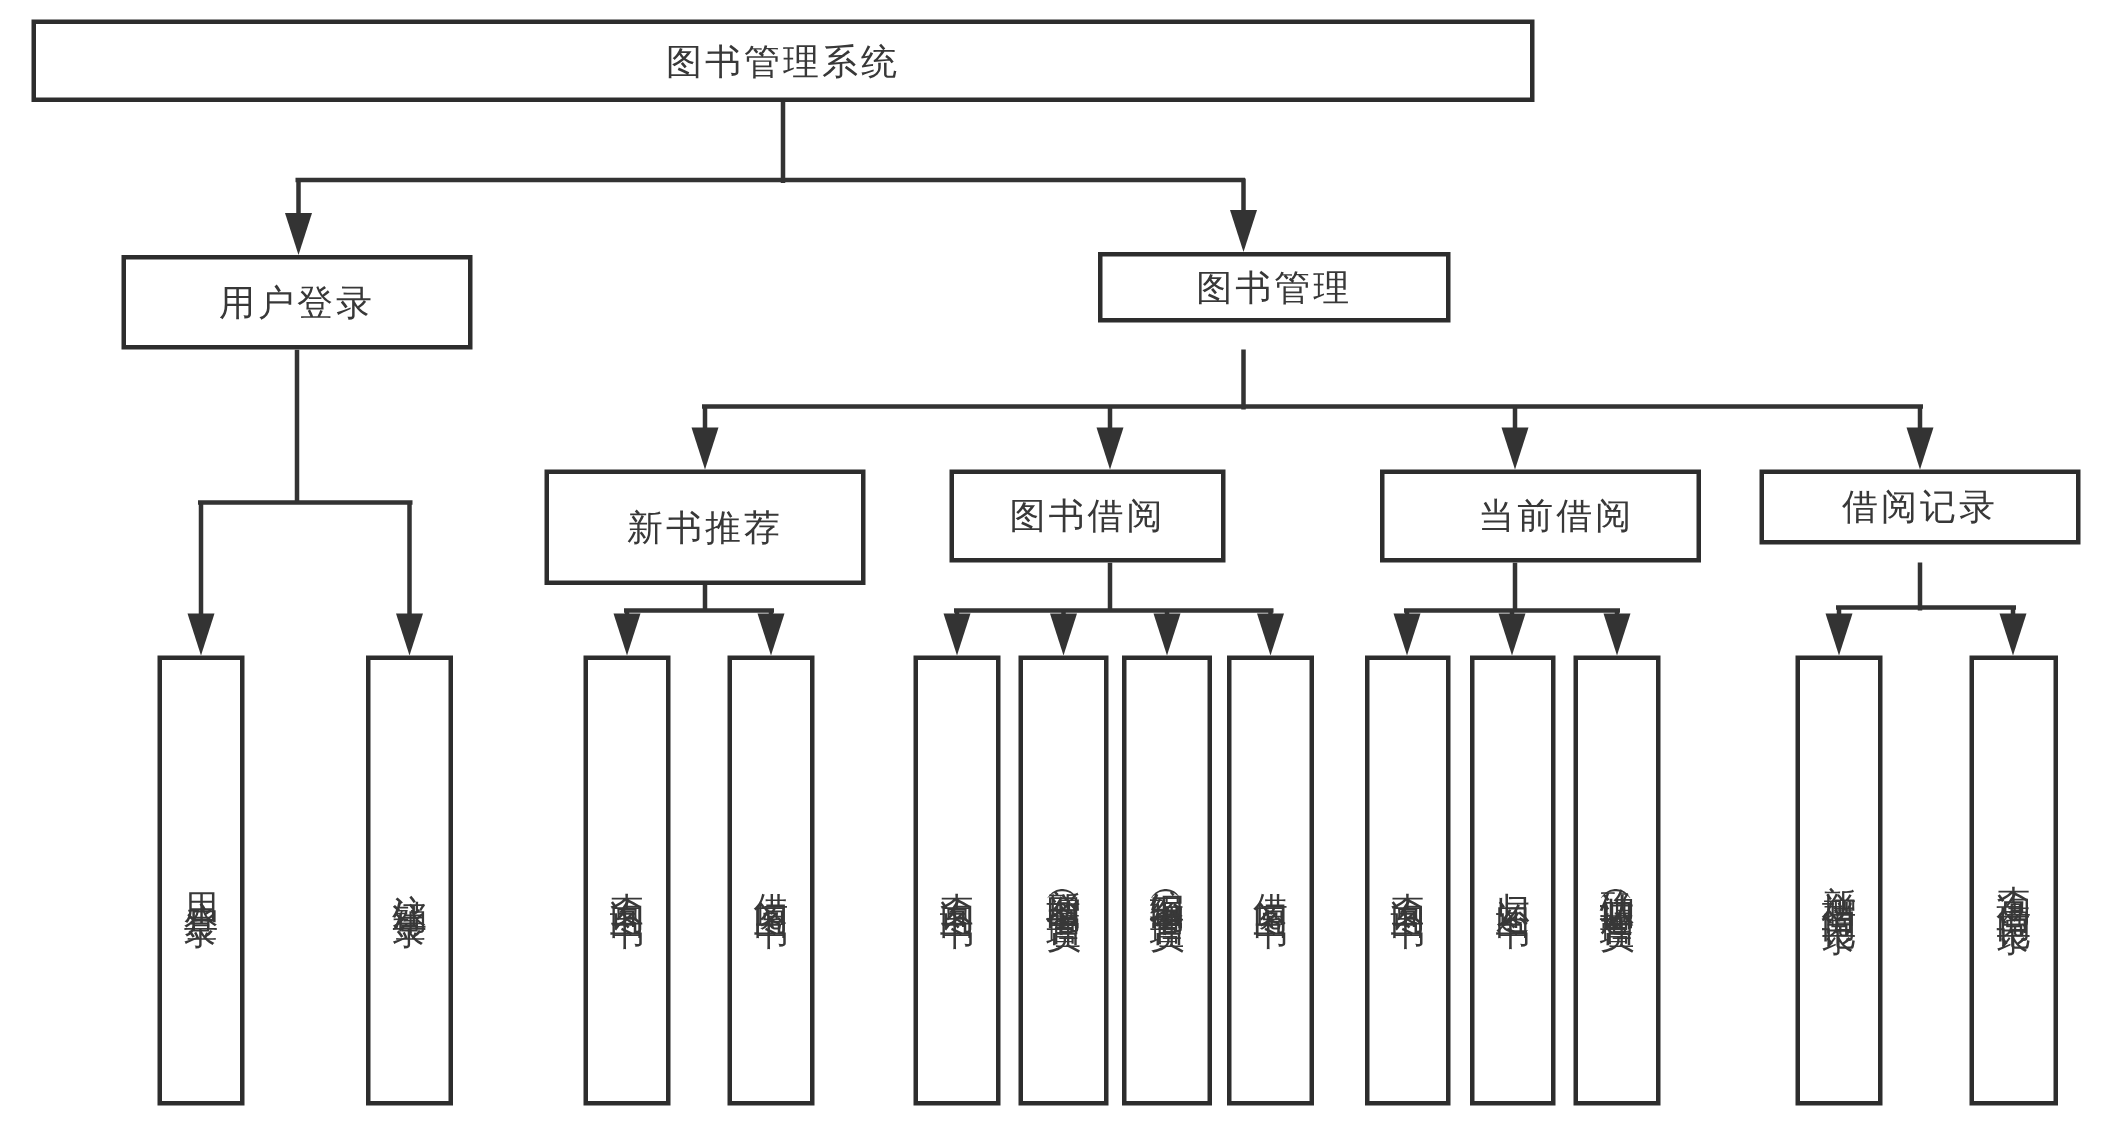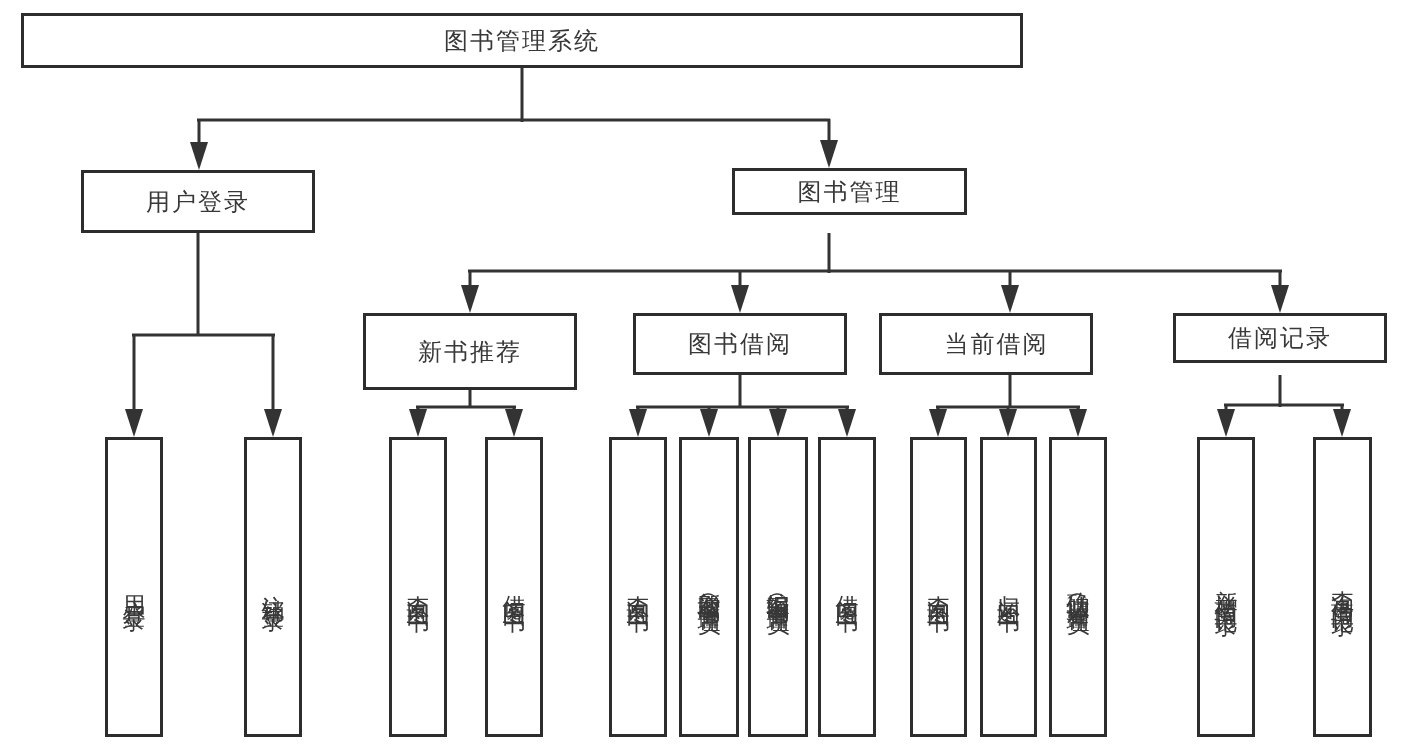--- a/index.html
+++ b/index.html
@@ -33,22 +33,22 @@
     line-height:1;
     white-space:normal;
   }
   
   .n-root{left:21px;top:13px;width:1002px;height:55px;font-family:Liberation Mono, monospace;}
   
   .n-user-login{left:81px;top:170px;width:234px;height:63px;}
   .n-book-mgmt{left:712px;top:168px;width:235px;height:47px;margin-left:20px;}
   
   .n-new-book{left:363px;top:313px;width:214px;height:77px;}
-  .n-book-borrow{left:633px;top:313px;width:214px;height:62px;text-align:center;}
-  .n-current-borrow{left:879px;top:313px;width:214px;height:62px;padding-left:21px;}
+  .n-book-borrow{left:633px;top:313px;width:184px;height:62px;text-align:center;}
+  .n-current-borrow{left:920px;top:313px;width:214px;height:62px;padding-left:21px;}
   .n-borrow-record{left:1173px;top:313px;width:214px;height:50px;}
   
   .leaf{top:437px;height:300px;width:58px;}
   .l-u1{left:105px;}
   .l-u2{left:244px;}
   .l-n1{left:389px;}
   .l-n2{left:485px;}
   .l-b1{left:609px;}
   .l-b2{left:679px;width:60px;letter-spacing:3px;}
   .l-b3{left:748px;width:60px;letter-spacing:3px;}

